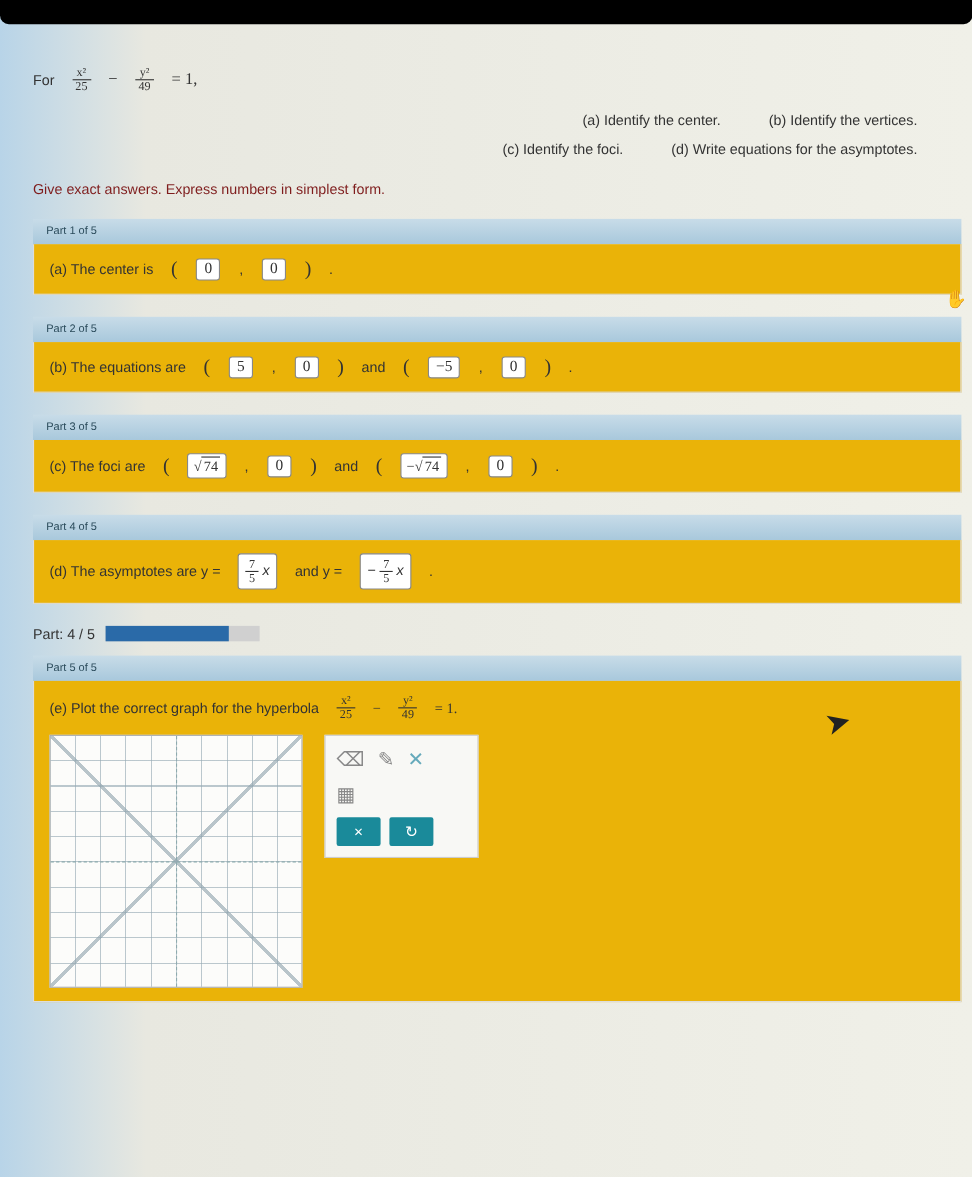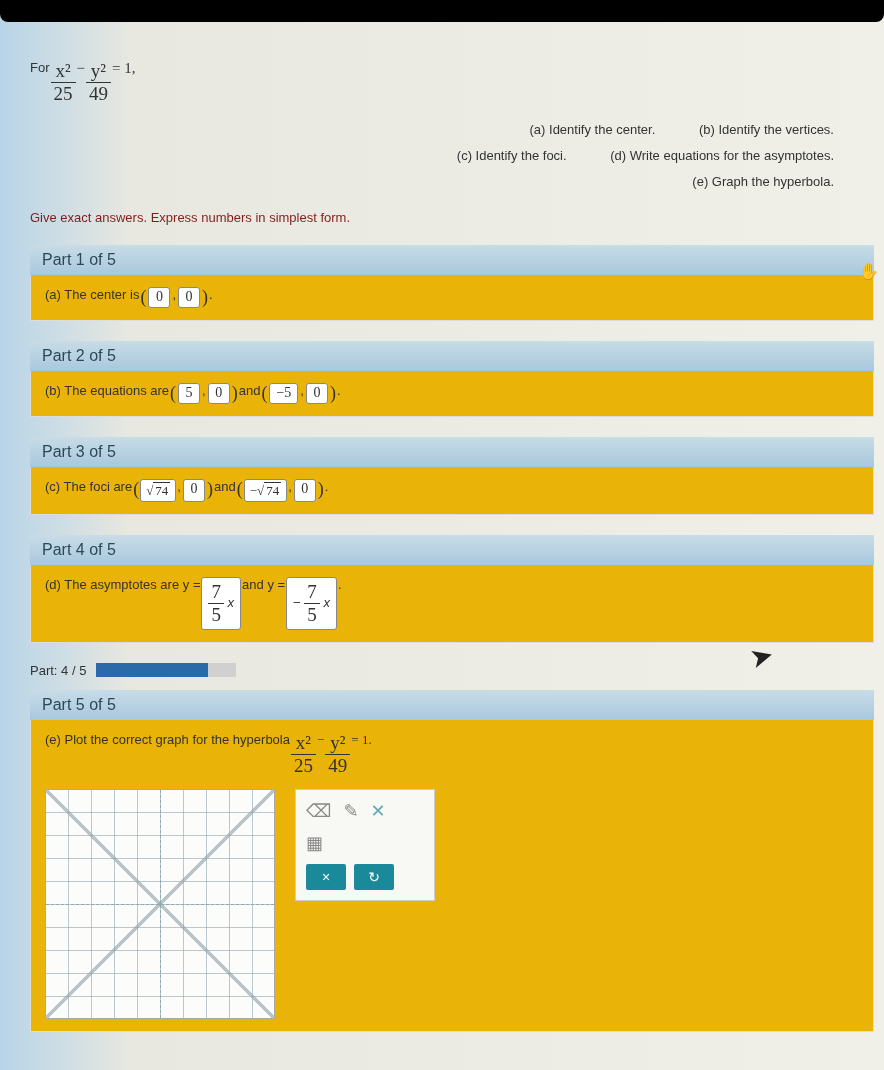--- a/index.html
+++ b/index.html
@@ -15,53 +15,53 @@
   }
   .black-bar {
     position: absolute;
     top: 0; left: 0; right: 0;
     height: 22px;
     background: #000;
     border-radius: 0 0 8px 8px;
   }
   .content { margin-top: 40px; padding-right: 10px; }
   .question { margin-bottom: 12px; }
-  .frac { display: inline-block; vertical-align: middle; text-align: center; font-family: 'Times New Roman', serif; font-size: 19px; }
+  .frac { display: inline-block; vertical-align: middle; text-align: center; font-family: 'Times New Roman', serif; font-size: 11px; }
   .frac .num { display: block; border-bottom: 1px solid #333; padding: 0 3px; }
   .frac .den { display: block; padding: 0 3px; }
   .sub-items { margin: 10px 0; line-height: 2; text-align: right; }
   .sub-items span { display: inline-block; margin-right: 40px; }
   .instruction { margin: 15px 0 20px 0; color: #7f1d1d; }
   .part-block { margin-bottom: 20px; }
   .part-header {
     background: linear-gradient(to bottom, #c8dce8, #a8c8dc);
     padding: 6px 12px;
     color: #2a4a5a;
-    font-size: 16px;
+    font-size: 10px;
   }
   .part-body {
     background: #eab308;
     padding: 12px 14px;
     border: 1px solid #ddd;
     border-top: none;
   }
   .ans-box {
     display: inline-block;
     border: 1px solid #888;
     border-radius: 3px;
     padding: 1px 6px;
     min-width: 22px;
     text-align: center;
     background: #fff;
     font-family: 'Times New Roman', serif;
     font-size: 14px;
     margin: 0 1px;
   }
   .paren { font-family: 'Times New Roman', serif; font-size: 18px; vertical-align: middle; }
-  .inline-row { display: flex; gap: 1px; flex-wrap: wrap; }
+  .inline-row { display: flex; align-items: center; gap: 16px; flex-wrap: wrap; }
   .sqrt-box {
     display: inline-flex;
     align-items: center;
     border: 1px solid #888;
     border-radius: 3px;
     padding: 2px 5px;
     background: #fff;
     font-family: 'Times New Roman', serif;
   }
   .small-frac-box {
@@ -142,23 +142,20 @@
   </div>
 
   <div class="sub-items">
     <div>
       <span>(a) Identify the center.</span>
       <span>(b) Identify the vertices.</span>
     </div>
     <div>
       <span>(c) Identify the foci.</span>
       <span>(d) Write equations for the asymptotes.</span>
-    </div>
-    <div>
-      <span>(e) Graph the hyperbola.</span>
     </div>
   </div>
 
   <div class="instruction">Give exact answers. Express numbers in simplest form.</div>
 
   <div class="part-block">
     <div class="part-header">Part 1 of 5</div>
     <div class="part-body inline-row">
       <span>(a) The center is</span>
       <span class="paren">(</span>

